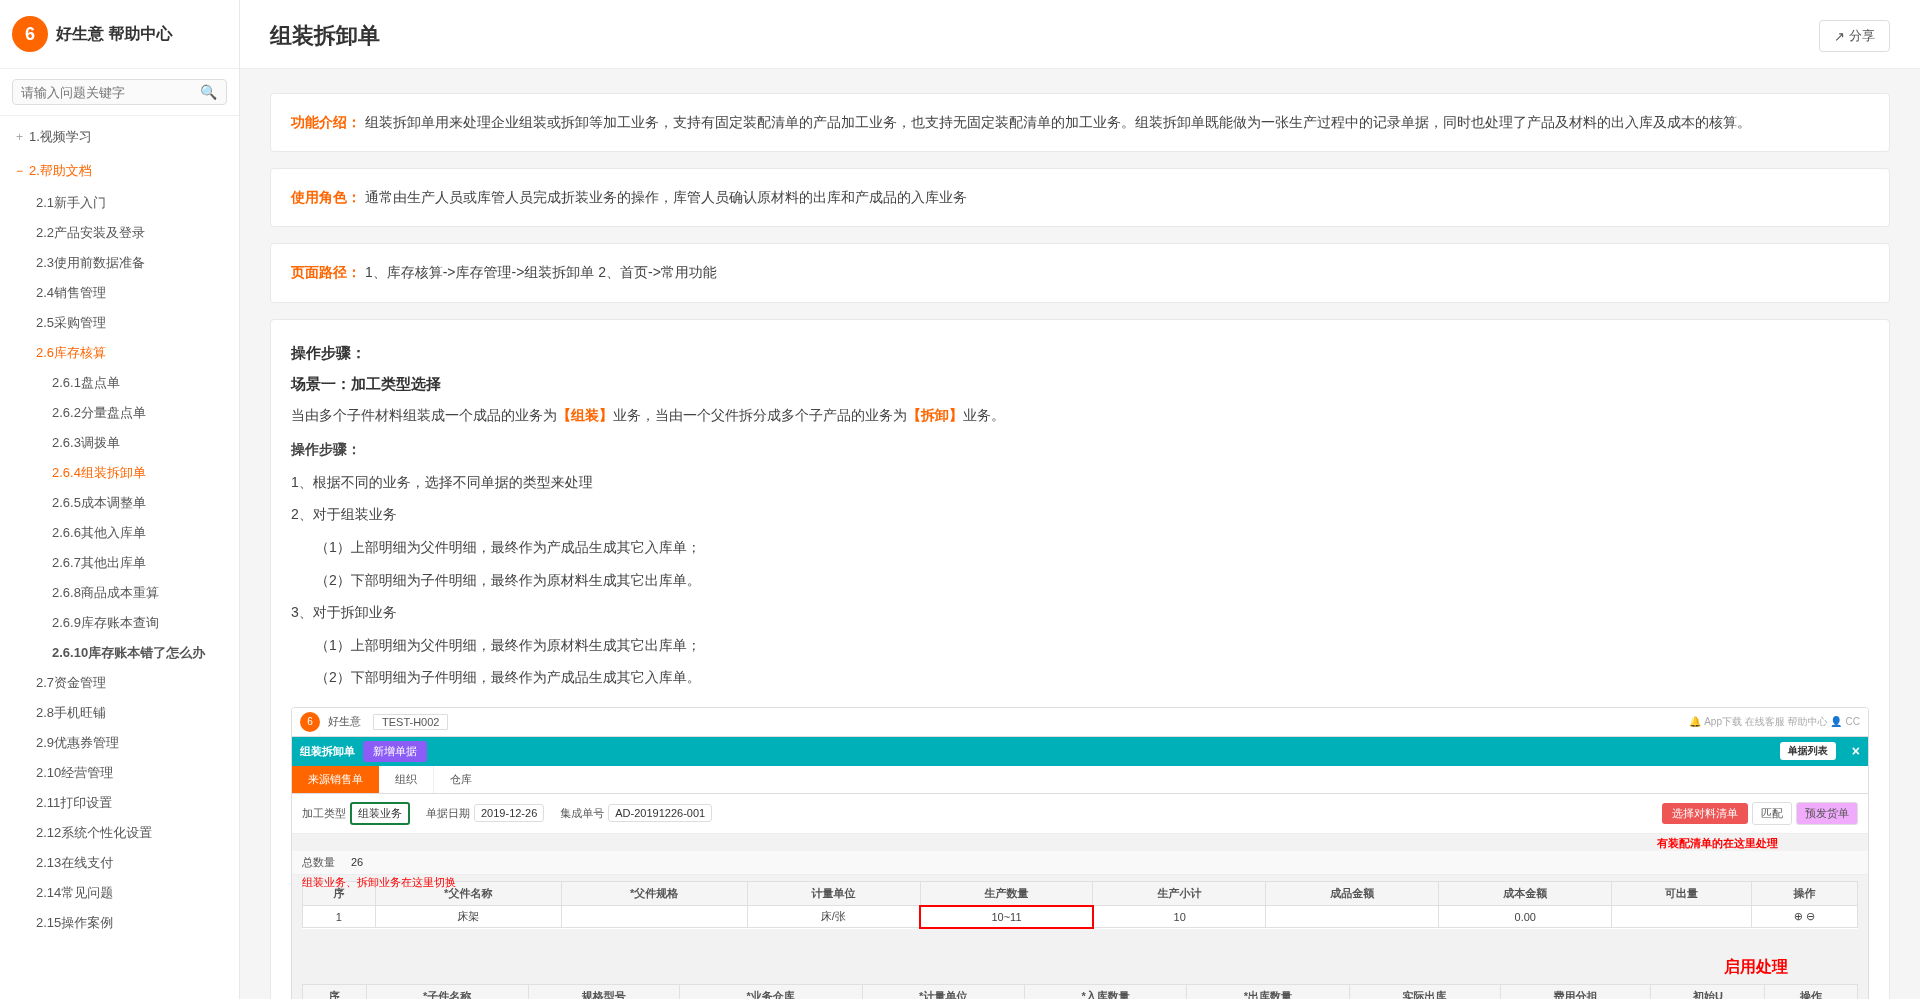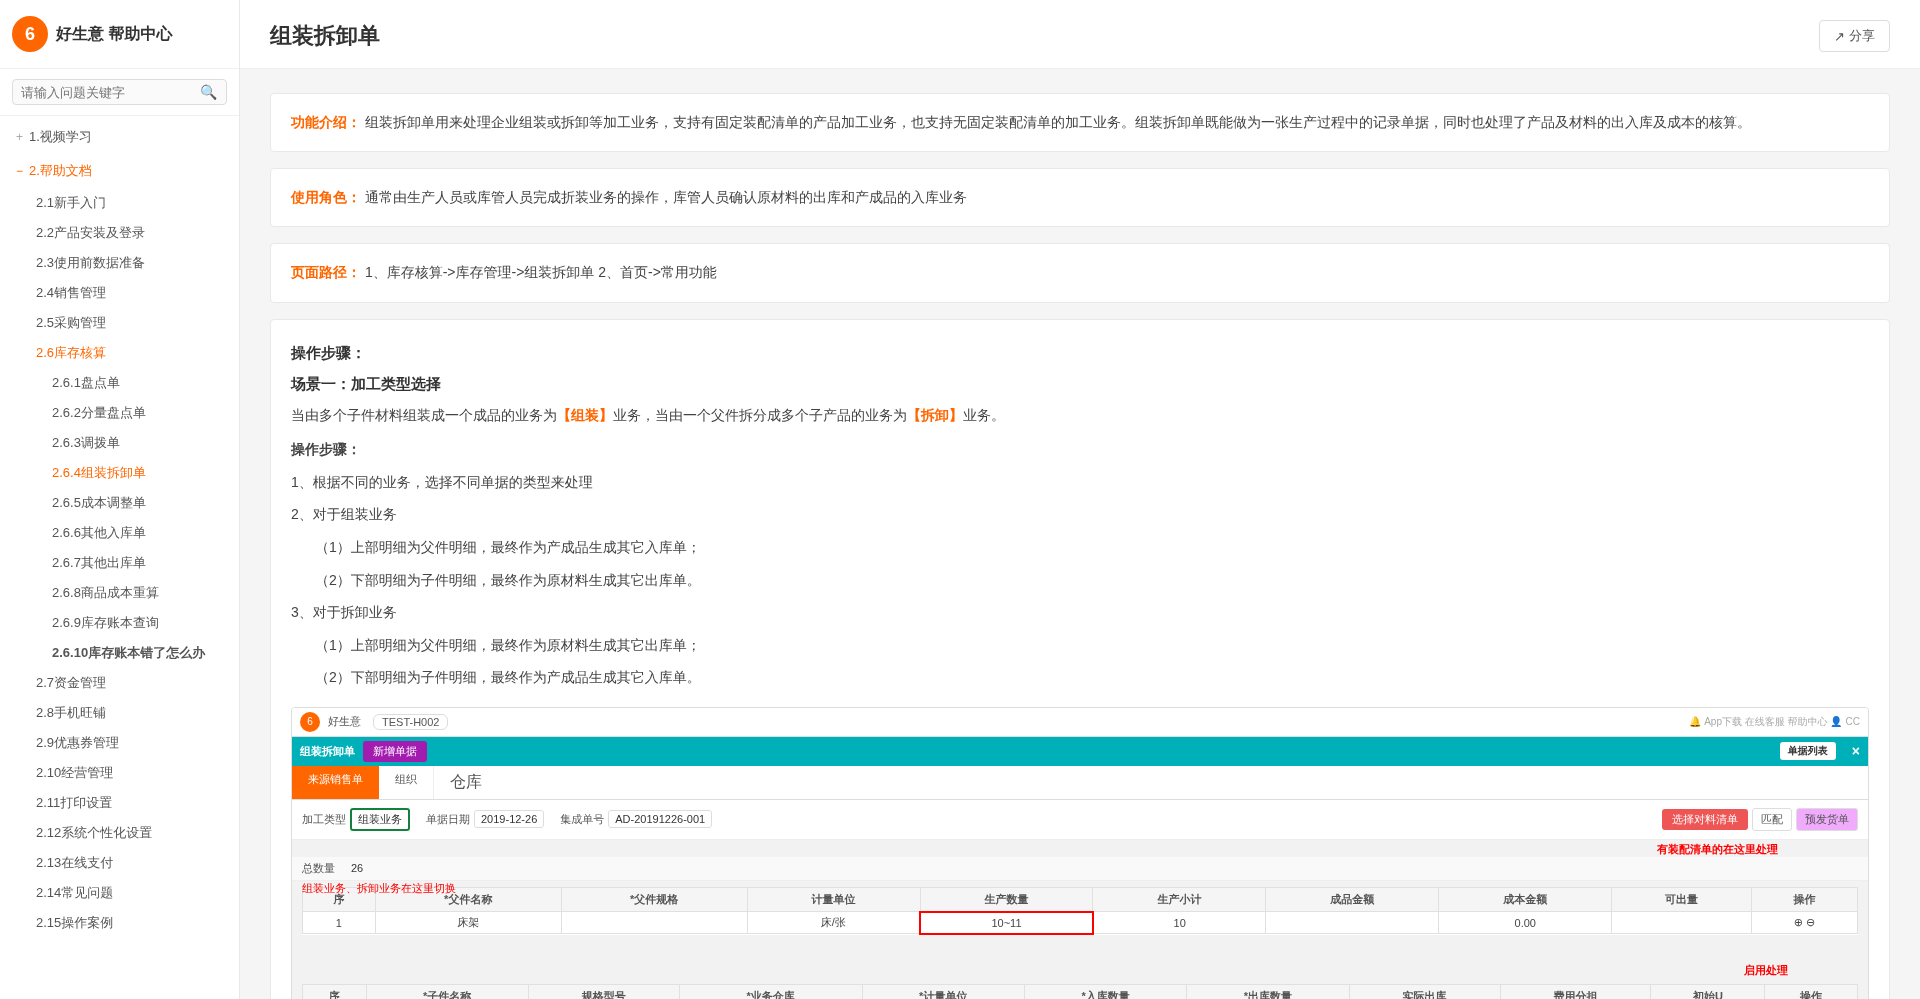--- a/index.html
+++ b/index.html
@@ -114,21 +114,21 @@
       background: #f2f2f2;
       font-size: 11px;
     }
     .mock-topbar {
       background: #fff; padding: 4px 8px;
       display: flex; align-items: center; gap: 8px;
       border-bottom: 1px solid #ddd; font-size: 11px;
     }
     .mock-topbar-logo { width: 20px; height: 20px; background: #f60; border-radius: 50%; display: flex; align-items: center; justify-content: center; color: #fff; font-size: 10px; }
     .mock-topbar-text { color: #555; font-size: 11px; }
-    .mock-btn-orange { background: #a21caf; color: #fff; border: none; border-radius: 3px; padding: 3px 10px; font-size: 11px; }
+    .mock-btn-orange { background: #8b5cf6; color: #fff; border: none; border-radius: 3px; padding: 3px 10px; font-size: 11px; }
 
     .mock-table { width: 100%; border-collapse: collapse; font-size: 11px; background: #fff; }
     .mock-table th { background: #f5f5f5; border: 1px solid #e0e0e0; padding: 4px 6px; color: #555; text-align: center; }
     .mock-table td { border: 1px solid #e0e0e0; padding: 3px 6px; color: #444; text-align: center; }
     .teal-bar { background: #00b0b9; color: #fff; padding: 4px 8px; font-size: 11px; font-weight: bold; }
 
     .sidebar::-webkit-scrollbar { width: 4px; }
     .sidebar::-webkit-scrollbar-thumb { background: #ddd; border-radius: 2px; }
     .main-content::-webkit-scrollbar { width: 6px; }
     .main-content::-webkit-scrollbar-thumb { background: #ccc; border-radius: 3px; }
@@ -237,37 +237,37 @@
       <div class="step-text">3、对于拆卸业务</div>
       <div class="step-text step-indent">（1）上部明细为父件明细，最终作为原材料生成其它出库单；</div>
       <div class="step-text step-indent">（2）下部明细为子件明细，最终作为产成品生成其它入库单。</div>
 
       <div class="screenshot-container">
         <div class="mock-app">
 
           <div class="mock-topbar">
             <div class="mock-topbar-logo">6</div>
             <span class="mock-topbar-text">好生意</span>
-            <span class="mock-topbar-text" style="border:1px solid #ddd; padding:1px 8px; border-radius:6px; margin-left:4px;">TEST-H002</span>
+            <span class="mock-topbar-text" style="border:1px solid #ddd; padding:1px 8px; border-radius:1px; margin-left:4px;">TEST-H002</span>
             <div style="flex:1;"></div>
             <span style="color:#aaa; font-size:10px;">🔔 App下载 在线客服 帮助中心 👤 CC</span>
           </div>
 
           <div class="teal-bar" style="display:flex; align-items:center; gap:8px; position:relative;">
             <span>组装拆卸单</span>
             <button class="mock-btn-orange">新增单据</button>
             <div style="flex:1;"></div>
             <div style="font-size:10px; background:#fff; color:#333; border-radius:3px; padding:2px 8px; cursor:pointer;">单据列表</div>
             <span style="color:#fff; cursor:pointer; font-size:14px; margin-left:8px;">×</span>
           </div>
 
           <div style="background:#fff; border-bottom:1px solid #ddd; display:flex; gap:0; align-items:stretch;">
             <div style="padding:6px 16px; font-size:11px; background:#f60; color:#fff; cursor:pointer;">来源销售单</div>
             <div style="padding:6px 16px; font-size:11px; color:#555; cursor:pointer; border-right:1px solid #eee;">组织</div>
-            <div style="padding:6px 16px; font-size:16px; color:#555; cursor:pointer;text-align:center;">仓库</div>
+            <div style="padding:6px 16px; font-size:11px; color:#555; cursor:pointer;text-align:center;">仓库</div>
           </div>
 
           <div style="background:#fff; padding:8px 10px; border-bottom:1px solid #eee; display:flex; flex-wrap:wrap; gap:16px; align-items:center; position:relative;">
             <div style="display:flex; align-items:center; gap:4px;">
               <span style="font-size:11px; color:#555;">加工类型</span>
               <div style="border:2px solid #15803d; border-radius:3px; padding:2px 6px; font-size:11px;">组装业务</div>
             </div>
             <div style="display:flex; align-items:center; gap:4px;">
               <span style="font-size:11px; color:#555;">单据日期</span>
               <span style="font-size:11px; border:1px solid #ddd; border-radius:3px; padding:2px 6px;">2019-12-26</span>
@@ -321,21 +321,21 @@
                   <td>10</td>
                   <td></td>
                   <td>0.00</td>
                   <td></td>
                   <td>⊕ ⊖</td>
                 </tr>
               </tbody>
             </table>
           </div>
 
-          <div style="text-align:right; padding:0 80px 4px 0; font-size:11px; color:#f00; font-weight:bold;margin-top:28px;">启用处理</div>
+          <div style="text-align:right; padding:0 80px 4px 0; font-size:16px; color:#f00; font-weight:bold;margin-top:28px;">启用处理</div>
 
           <div style="margin:2px 10px 2px 10px; overflow-x:auto; position:relative;">
             <table class="mock-table">
               <thead>
                 <tr>
                   <th>序</th>
                   <th>*子件名称</th>
                   <th>规格型号</th>
                   <th>*业务仓库</th>
                   <th>*计量单位</th>

